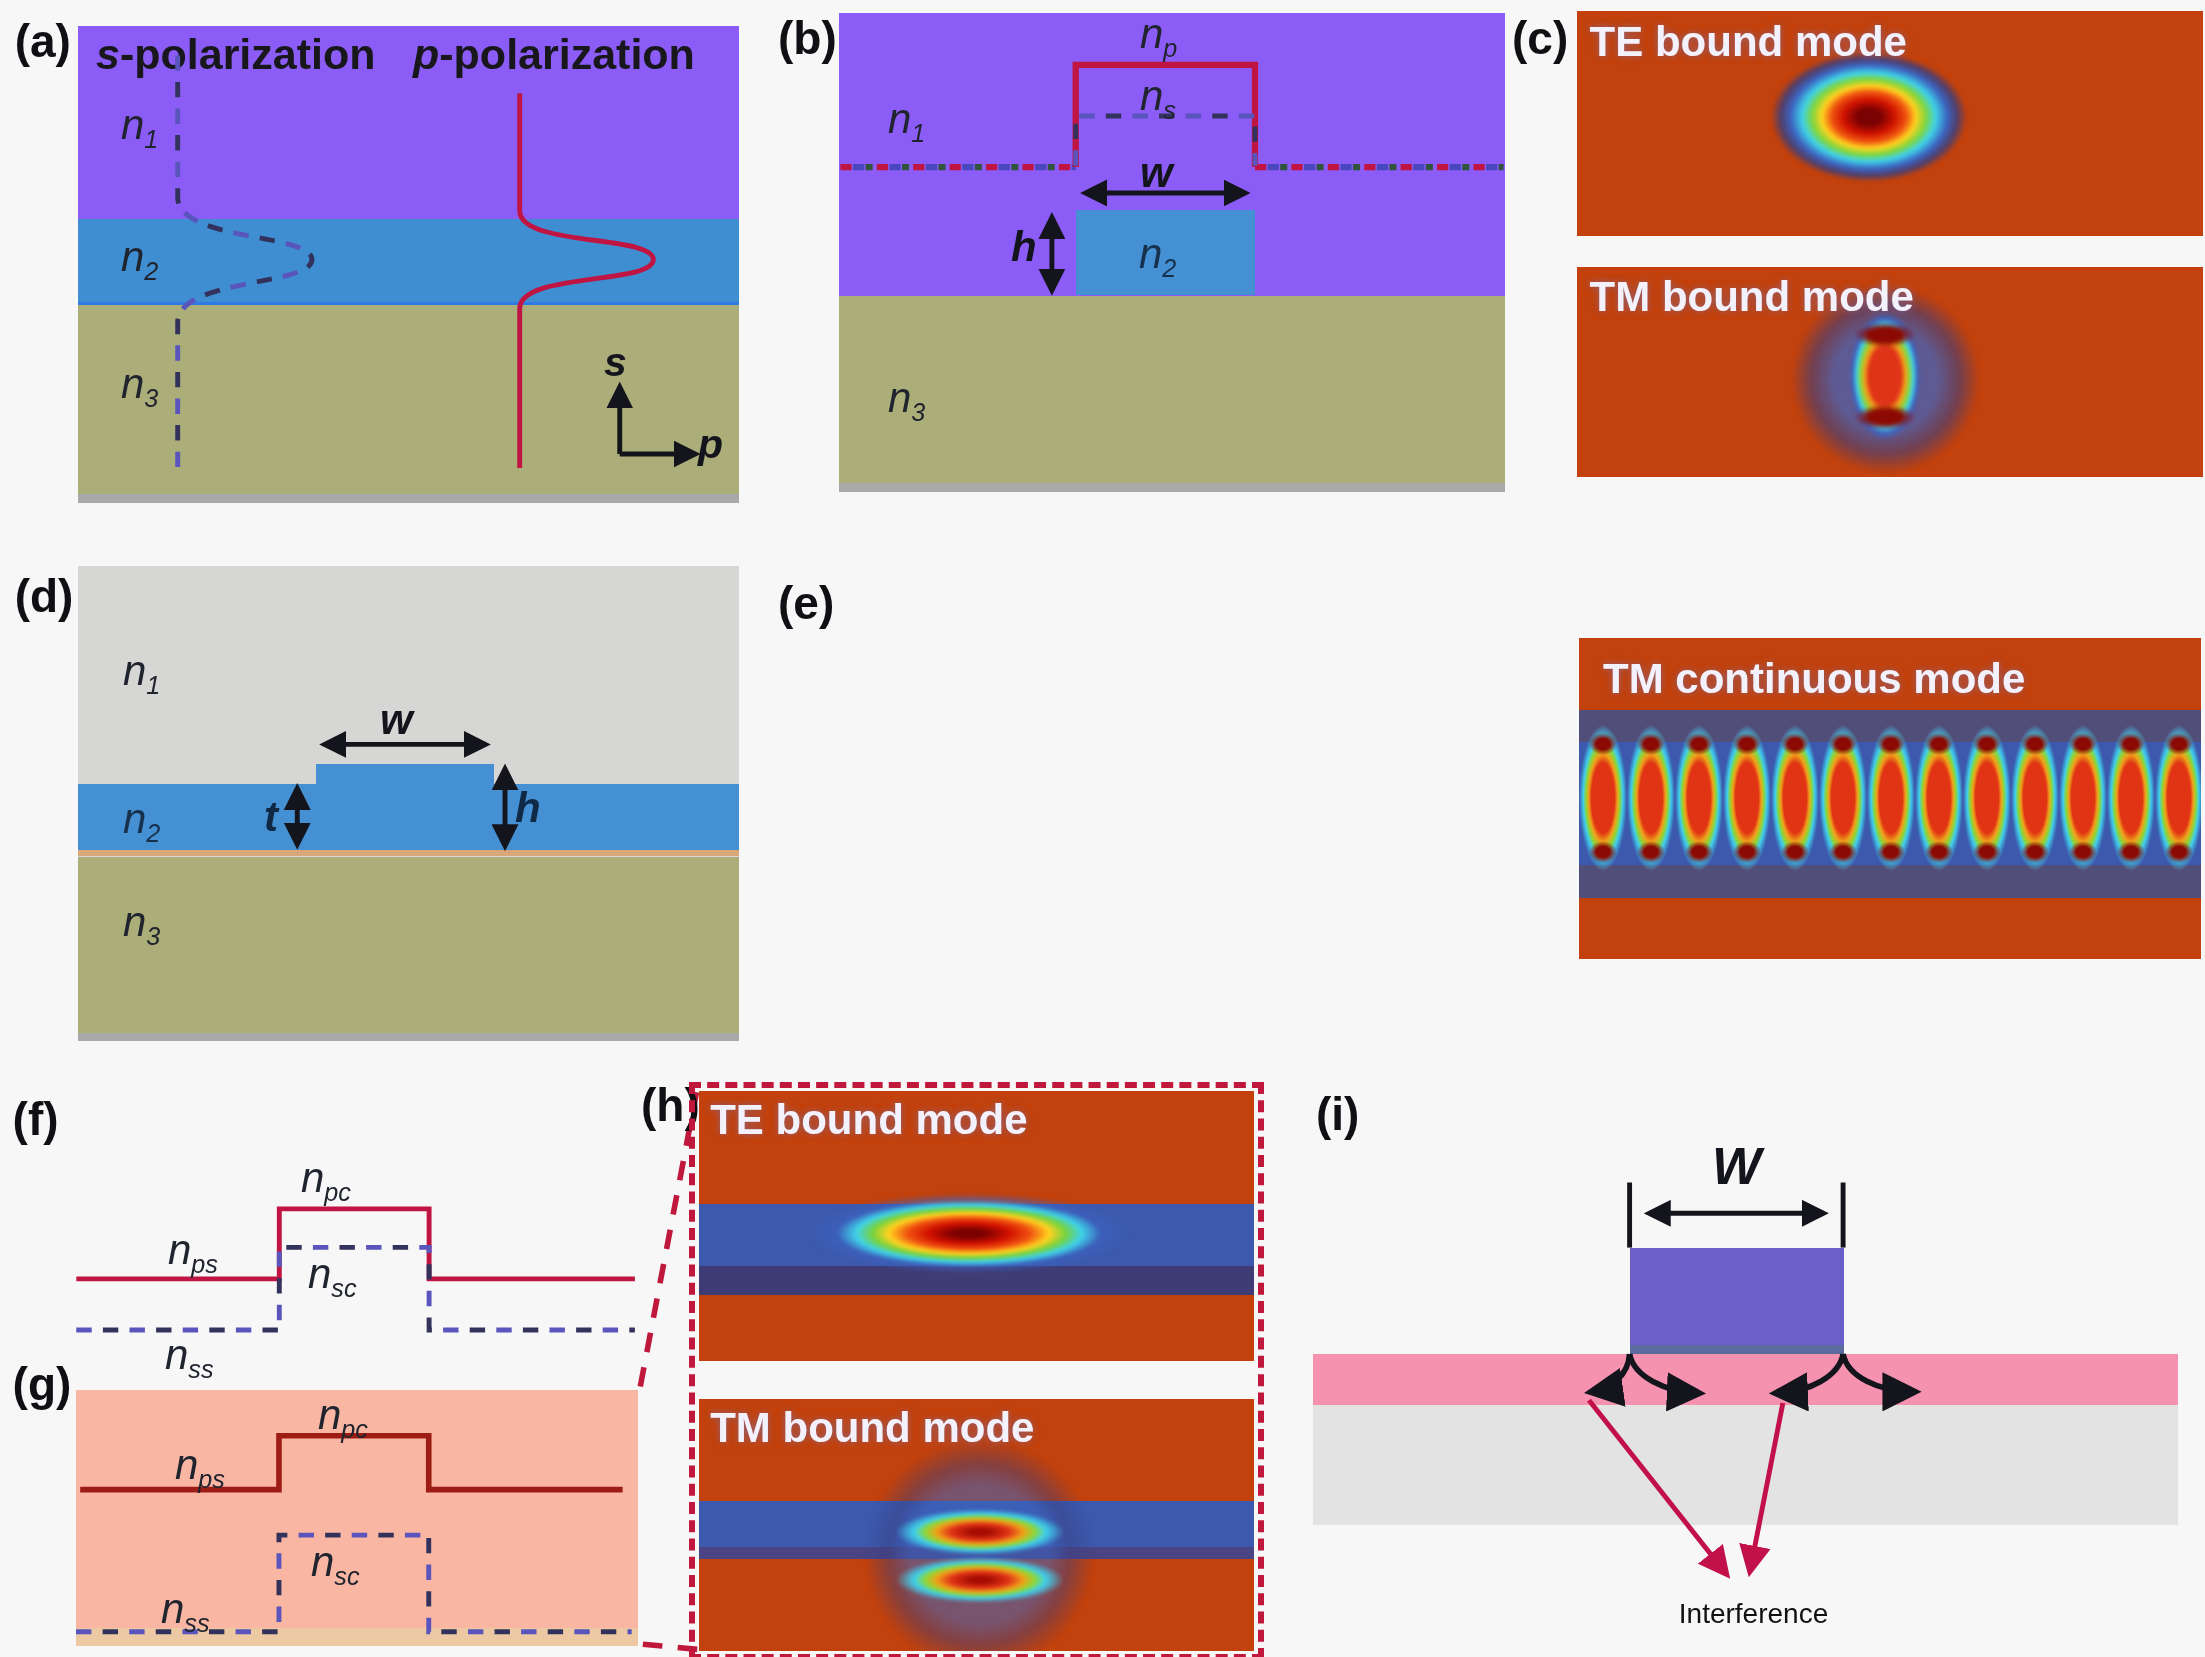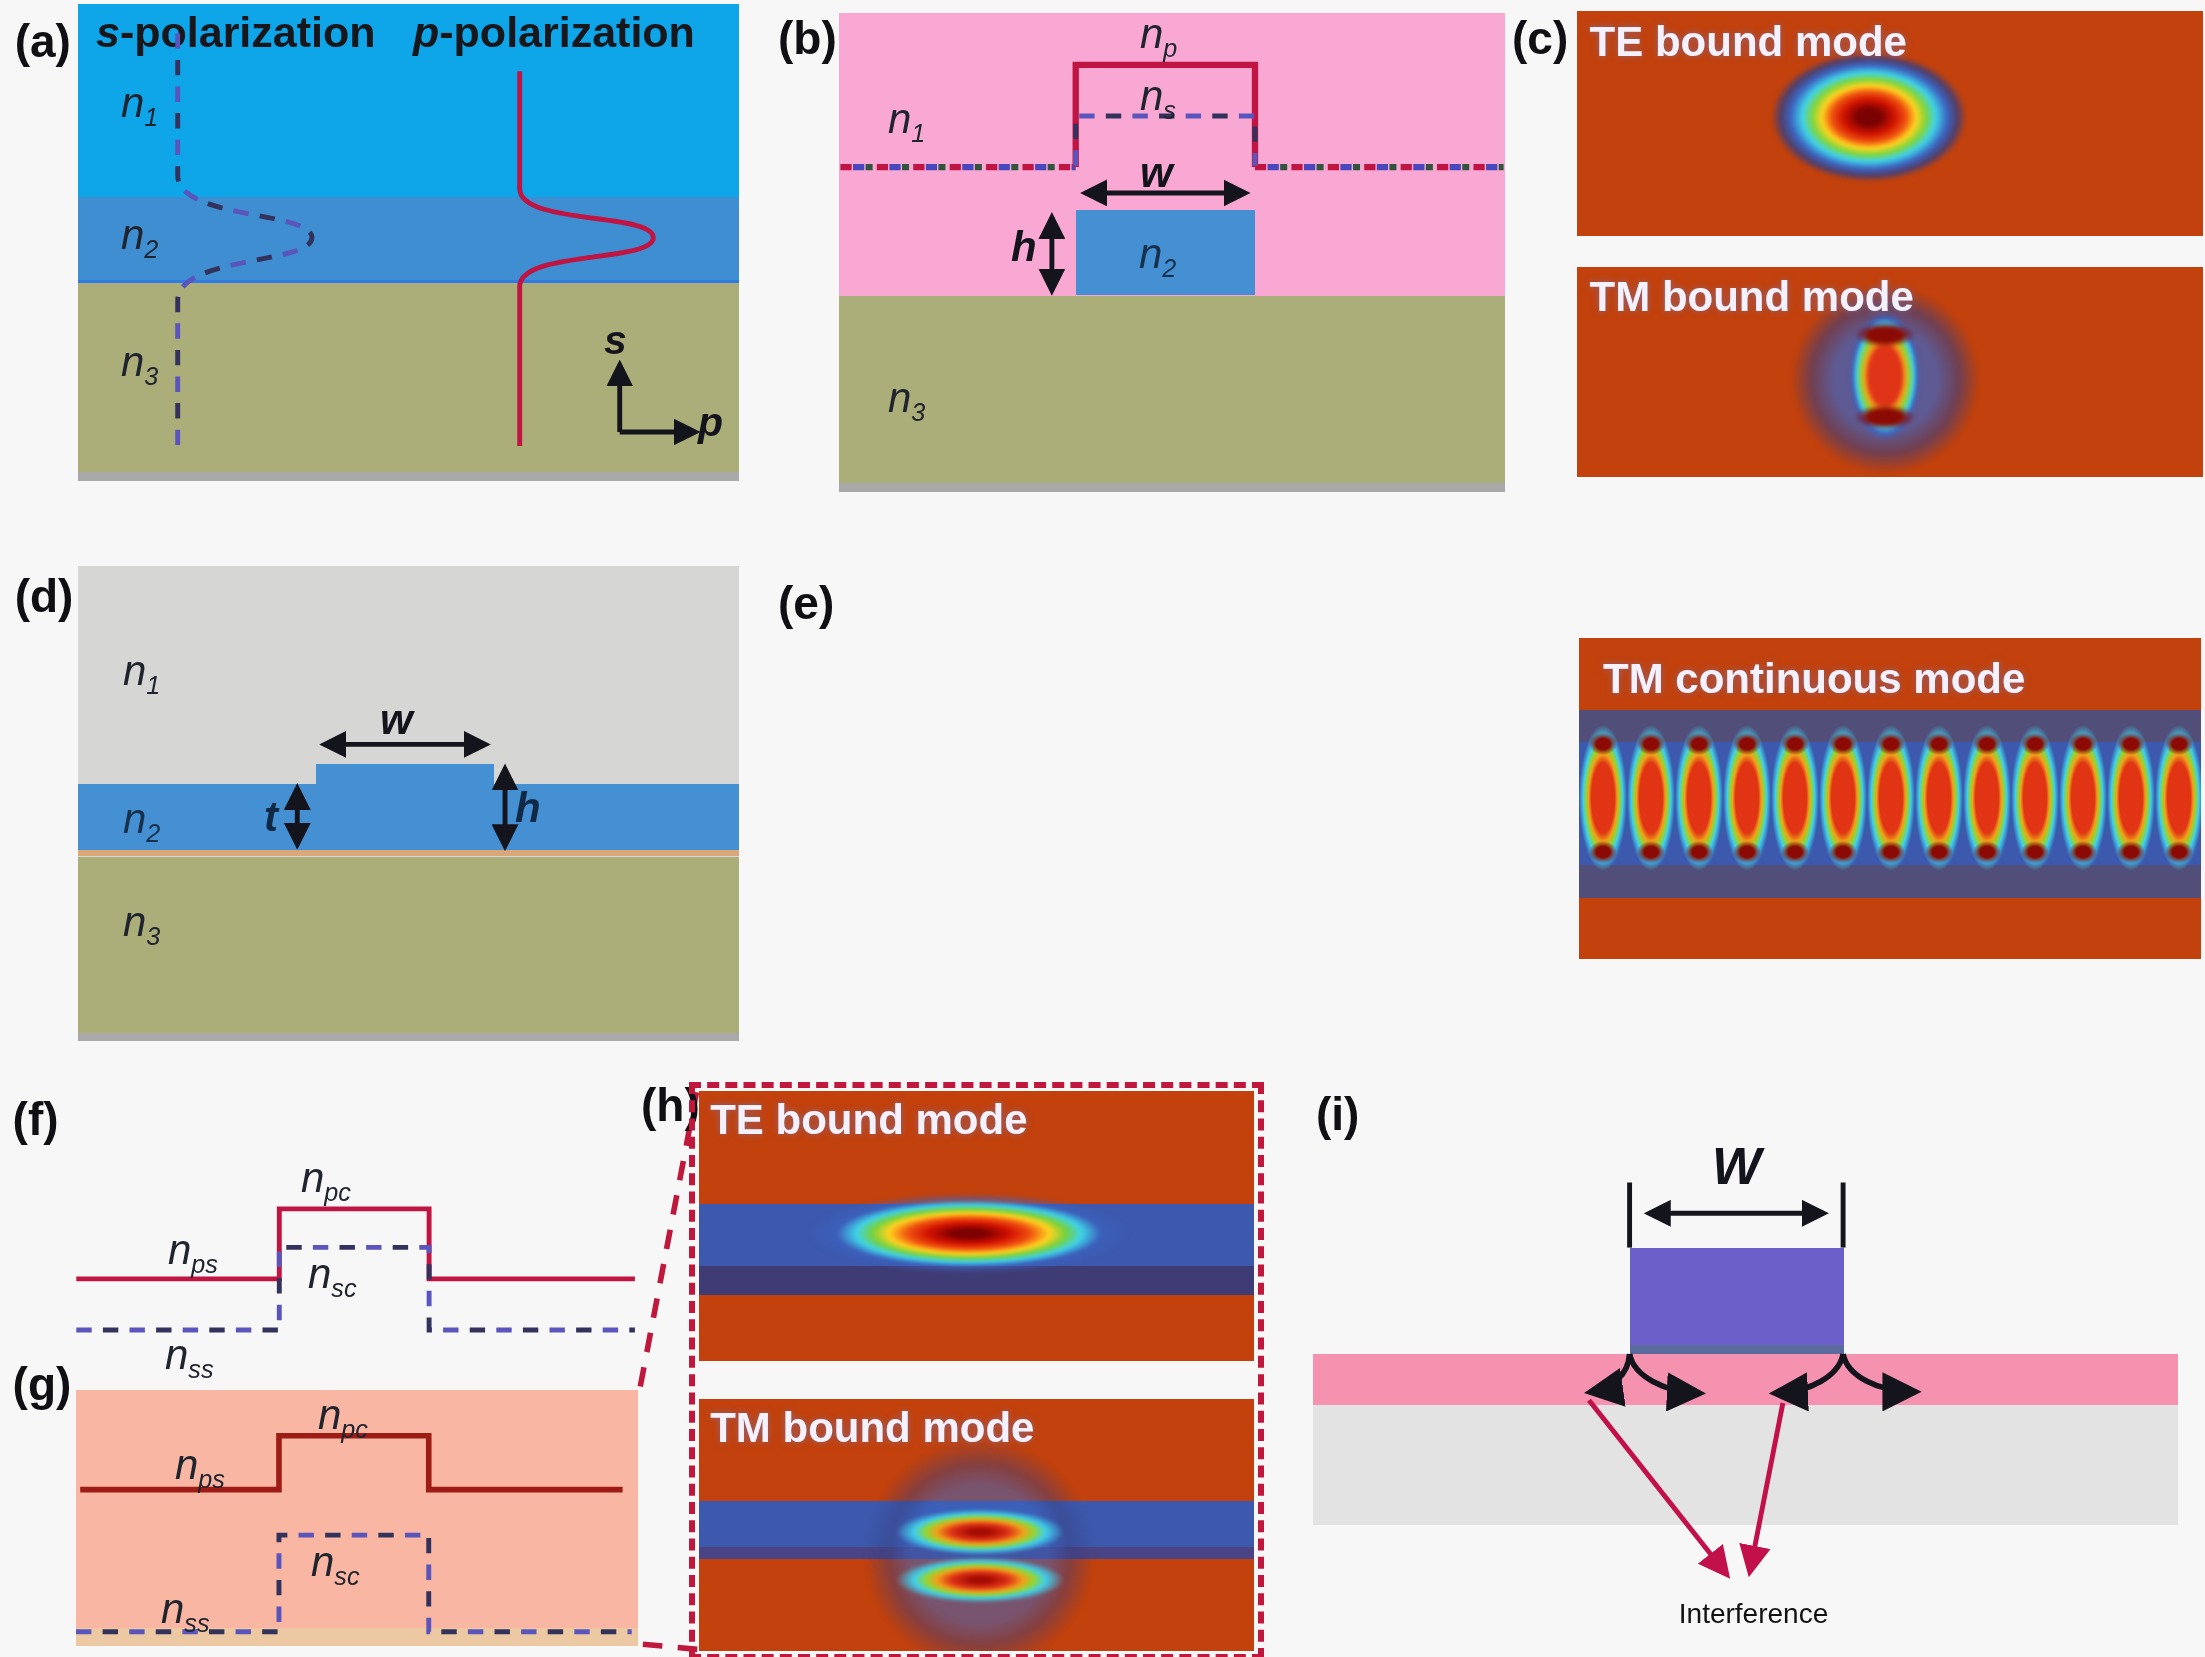--- a/index.html
+++ b/index.html
@@ -60,42 +60,42 @@
       <marker id="mBL" viewBox="0 0 10 10" refX="8" refY="5" markerWidth="7" markerHeight="7" orient="auto-start-reverse">
           <path d="M0,0 L10,5 L0,10 Z" fill="#14141c"></path>
         </marker>
       <marker id="mR" viewBox="0 0 10 10" refX="8" refY="5" markerWidth="6.5" markerHeight="6.5" orient="auto-start-reverse">
           <path d="M0,0 L10,5 L0,10 Z" fill="#c2104a"></path>
         </marker>
     </defs>
   </svg>
 
   <div class="tag" style="left:14.7px;top:18px">(a)</div>
-  <div class="abs" style="left:78px;top:4px;width:661px;height:477px;background:#0ea5e9">
+  <div class="abs" style="left:78px;top:26px;width:661px;height:477px;background:#8b5cf6">
     <div class="abs" style="left:0;top:193px;width:661px;height:83px;background:#3f8ed2;border-bottom:3.5px solid #2e7be6"></div>
     <div class="abs" style="left:0;top:279px;width:661px;height:189px;background:#abae78"></div>
     <div class="abs" style="left:0;top:468px;width:661px;height:9px;background:#a9a9a9"></div>
     <div class="ptitle" style="left:18px;top:7px"><i>s</i><span>-polarization</span></div>
     <div class="ptitle" style="left:335px;top:7px"><i>p</i><span>-polarization</span></div>
     <div class="nlbl" style="left:43px;top:78px"><span>n</span><sub>1</sub></div>
     <div class="nlbl" style="left:43px;top:210px"><span>n</span><sub>2</sub></div>
     <div class="nlbl" style="left:43px;top:337px"><span>n</span><sub>3</sub></div>
     <svg class="overlay" width="661" height="477" viewBox="0 0 944 682">
       <path class="sA" d="M142,42 V245 C142,308 334,296 334,334 C334,372 142,360 142,424 V634"></path>
       <path class="sB" d="M142,42 V245 C142,308 334,296 334,334 C334,372 142,360 142,424 V634"></path>
       <path d="M631,96 V264 C631,316 822,298 822,334 C822,370 631,352 631,404 V632" stroke="#c01442" stroke-width="7"></path>
       <line class="blk" x1="774" y1="612" x2="774" y2="516" marker-end="url(#mB)"></line>
       <line class="blk" x1="774" y1="612" x2="882" y2="612" marker-end="url(#mB)"></line>
     </svg>
     <div class="dim" style="left:526px;top:316px;font-size:41px">s</div>
     <div class="dim" style="left:620px;top:398px;font-size:41px">p</div>
   </div>
 
   <div class="tag" style="left:778px;top:15.4px">(b)</div>
-  <div class="abs" style="left:839px;top:12.6px;width:666px;height:479px;background:#f9a8d4">
+  <div class="abs" style="left:839px;top:12.6px;width:666px;height:479px;background:#8b5cf6">
     <div class="abs" style="left:0;top:283px;width:666px;height:187px;background:#abae78"></div>
     <div class="abs" style="left:0;top:470px;width:666px;height:9px;background:#a9a9a9"></div>
     <div class="abs" style="left:237px;top:197px;width:179px;height:85px;background:#4590d2"></div>
     <svg class="overlay" width="666" height="479" viewBox="0 0 951 684">
       <path class="rA" d="M2,220 H338 M594,220 H949"></path>
       <path class="rB" d="M2,220 H338 M594,220 H949"></path>
       <path class="rC" d="M2,220 H338 M594,220 H949"></path>
       <path class="solidRed" d="M338,220 V74 H594 V220"></path>
       <path class="sA" d="M338,218 V147 H594 V218"></path>
       <path class="sB" d="M338,218 V147 H594 V218"></path>

